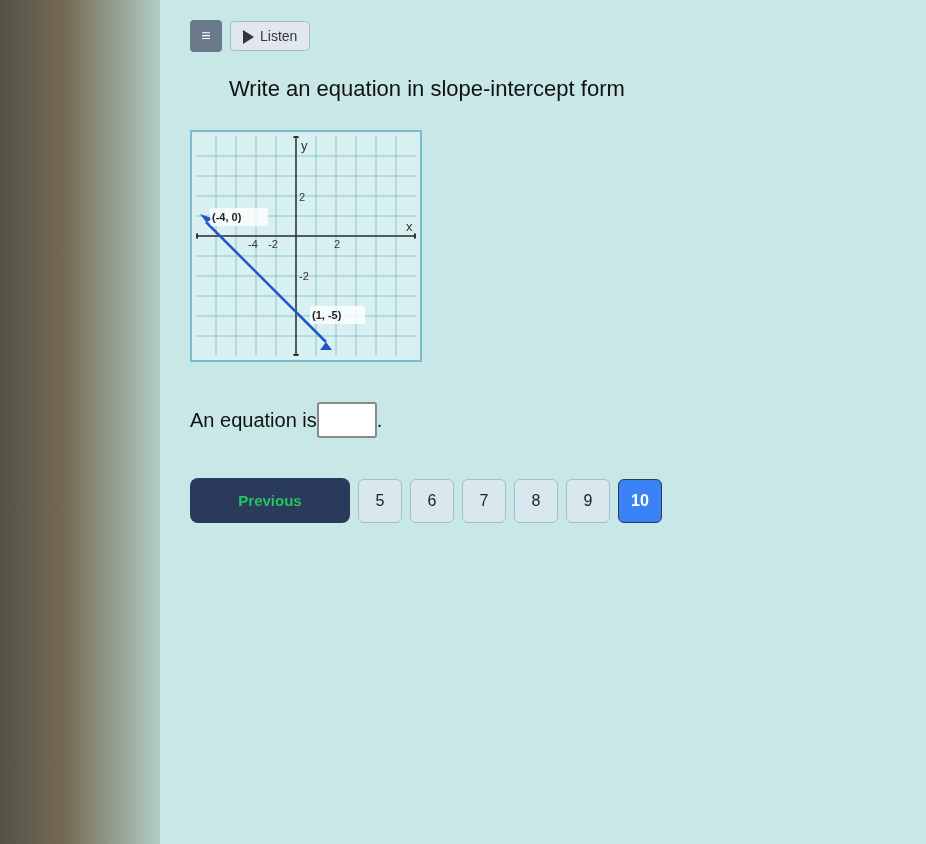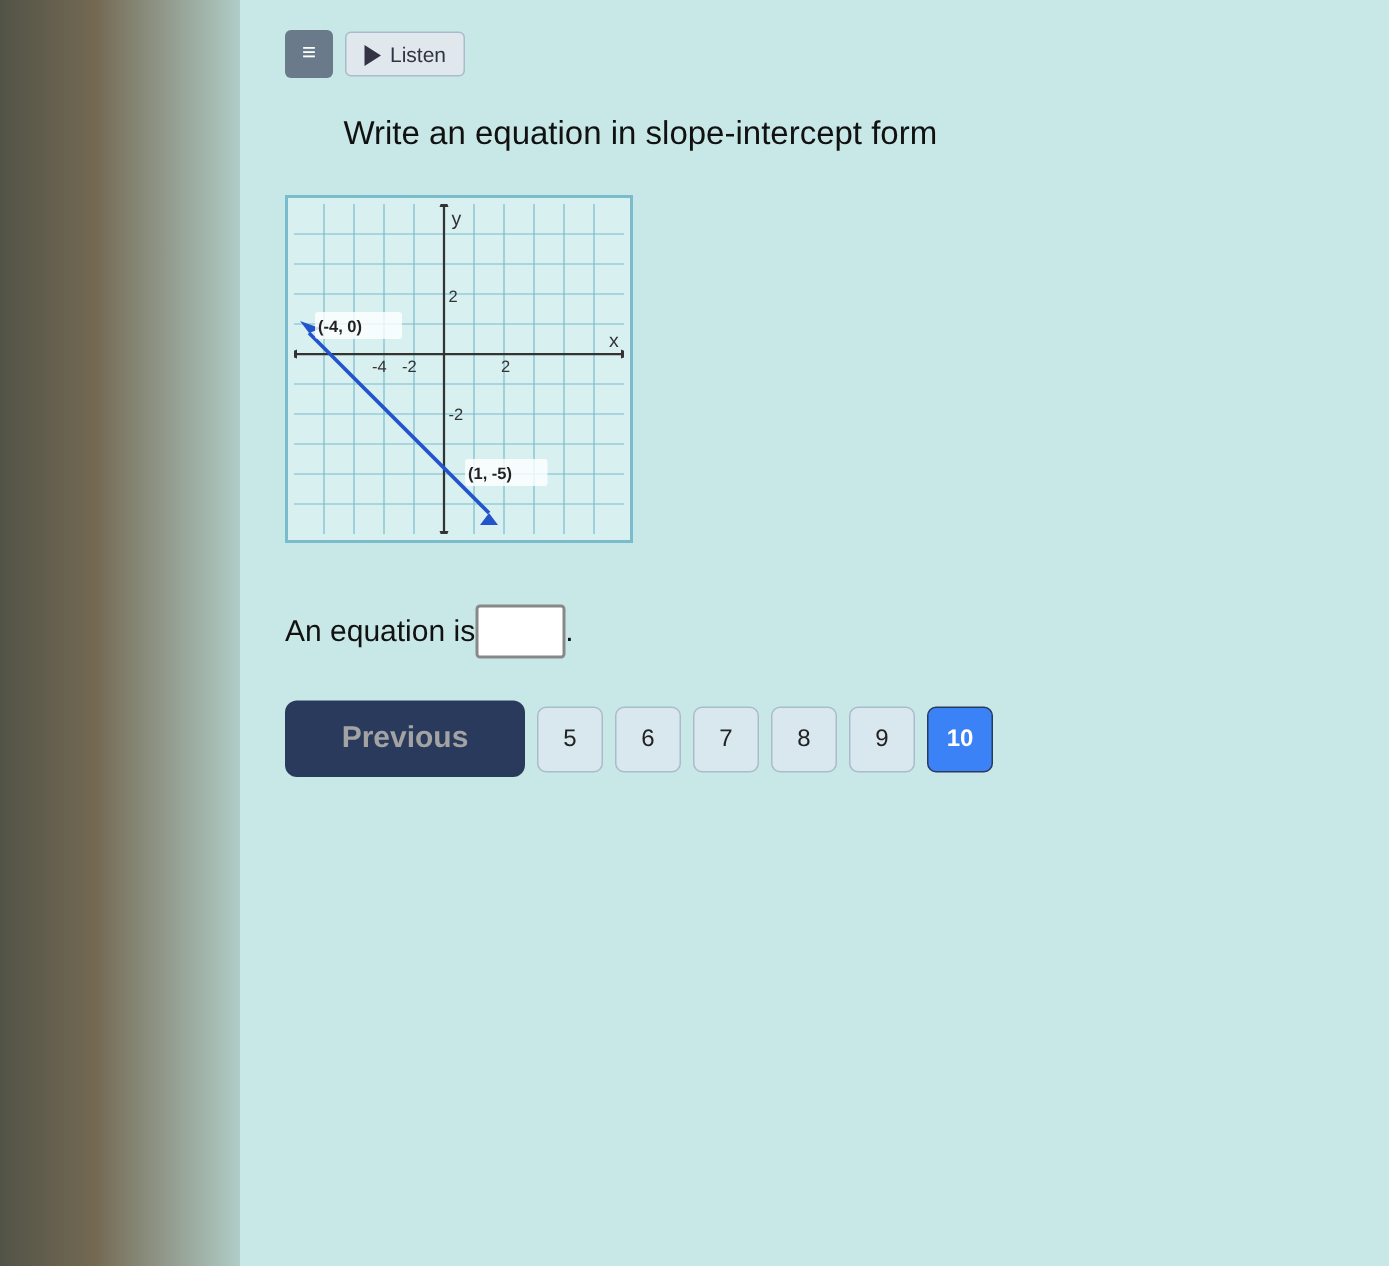--- a/index.html
+++ b/index.html
@@ -97,21 +97,21 @@
     .graph-svg {
       display: block;
     }
 
     
     .answer-area {
       display: flex;
       align-items: center;
       font-size: 20px;
       color: #111;
-      margin-bottom: 28px;
+      margin-bottom: 40px;
     }
 
     .answer-input {
       width: 60px;
       height: 36px;
       border: 2px solid #888;
       background: white;
       border-radius: 3px;
     }
 
@@ -121,25 +121,25 @@
 
     
     .bottom-nav {
       display: flex;
       align-items: center;
       gap: 8px;
     }
 
     .prev-btn {
       background: #2a3a5c;
-      color: #a3a3a3;
+      color: #22c55e;
       border: none;
       border-radius: 8px;
       padding: 14px 36px;
-      font-size: 20px;
+      font-size: 15px;
       font-weight: bold;
       cursor: pointer;
       min-width: 160px;
     }
 
     .page-btn {
       background: #d8e8ee;
       color: #222;
       border: 1px solid #aabbcc;
       border-radius: 6px;

